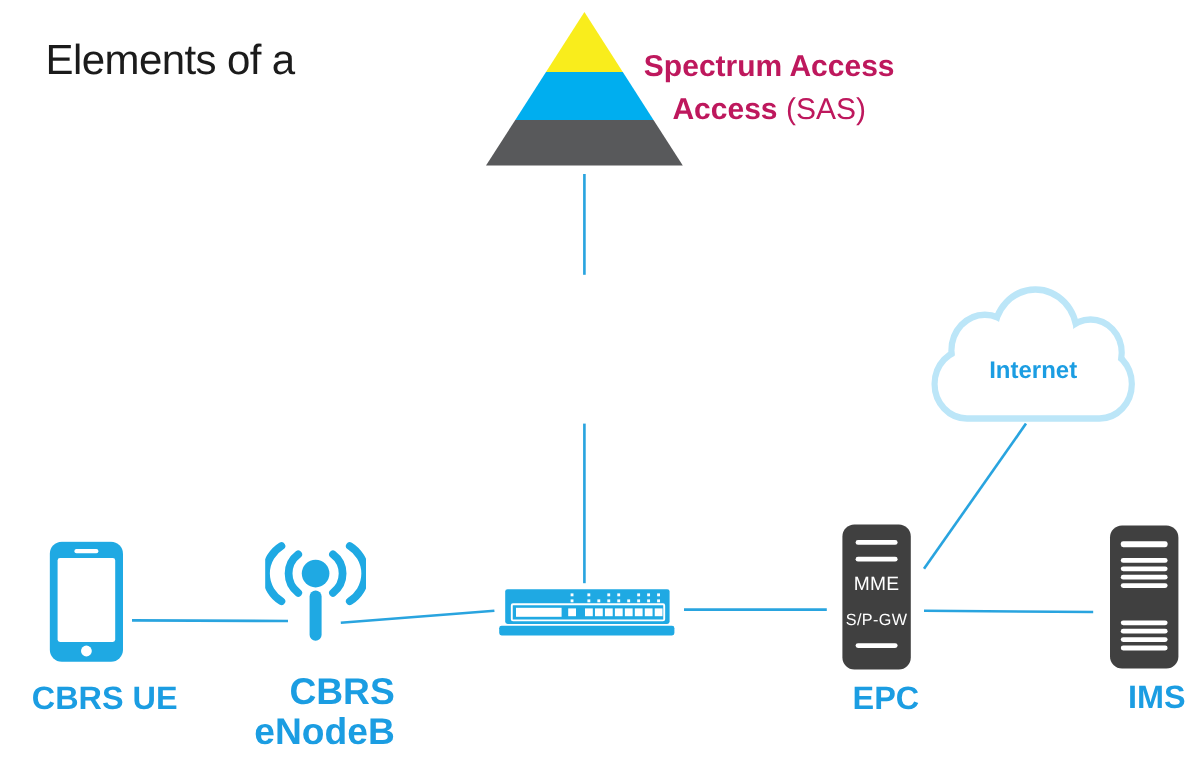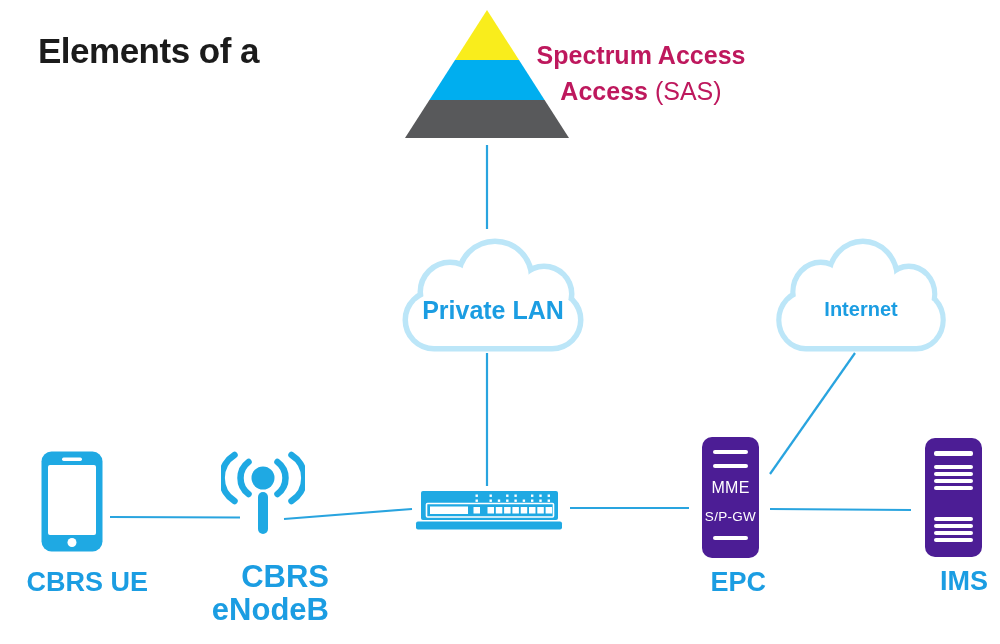--- a/index.html
+++ b/index.html
@@ -3,21 +3,21 @@
 <meta charset="utf-8">
 <style>
   html,body{margin:0;padding:0;background:#fff;}
   .canvas{
     position:relative;width:1000px;height:644px;background:#ffffff;
     font-family:"Liberation Sans", sans-serif;overflow:hidden;
   }
   
   .title{
     position:absolute;left:38px;top:28px;
-    font-size:35px;font-weight:700;color:#1b1b1b;
+    font-size:35px;font-weight:400;color:#1b1b1b;
     line-height:46px;letter-spacing:-0.5px;
   }
   
   .connectors{position:absolute;left:0;top:0;}
   .connectors line{stroke:#29a4df;stroke-width:2.2;}
   
   .pyramid{position:absolute;left:402px;top:8px;}
   
   .sas-label{
     position:absolute;left:520px;top:37px;width:242px;text-align:center;
@@ -33,21 +33,21 @@
   }
   .cloud-lan{left:398px;top:236px;width:190px;height:118px;}
   .cloud-lan .cloud-label{top:60px;font-size:25px;}
   .cloud-internet{left:772px;top:236px;width:178px;height:118px;}
   .cloud-internet .cloud-label{top:62px;font-size:20px;}
   
   .phone{position:absolute;left:41px;top:451px;}
   .antenna{position:absolute;left:221px;top:447px;}
   .switch{position:absolute;left:414px;top:489px;}
   
-  .tower{position:absolute;background:#4c1d95;border-radius:10px;width:57px;}
+  .tower{position:absolute;background:#404040;border-radius:10px;width:57px;}
   .tower-epc{left:702px;top:437px;height:121px;}
   .tower-ims{left:925px;top:438px;height:119px;}
   .tower .bar{position:absolute;left:11px;width:35px;height:4px;border-radius:2px;background:#fff;}
   .tower-ims .bar{left:9px;width:39px;}
   .tower .mod{
     position:absolute;left:0;width:100%;text-align:center;color:#ffffff;
     font-weight:500;letter-spacing:0.3px;
   }
   .epc-mod1{top:42px;font-size:16px;}
   .epc-mod2{top:72px;font-size:13.5px;}
@@ -83,37 +83,20 @@
     <polygon points="85,2 117,52 53,52" fill="#f9ed1c"></polygon>
     <polygon points="53,52 117,52 142.6,92 27.4,92" fill="#00aeef"></polygon>
     <polygon points="27.4,92 142.6,92 167,130 3,130" fill="#58595b"></polygon>
   </svg>
 
   <div class="sas-label">
     <div>Spectrum Access</div>
     <div><span>Access</span><span class="paren">(SAS)</span></div>
   </div>
 
-  <div class="cloud cloud-lan">
-    <svg width="190" height="118" viewBox="0 0 190 118">
-      <g fill="#ffffff" stroke="#bce6f8" stroke-width="11">
-        <rect x="10" y="58" width="170" height="52" rx="26"></rect>
-        <circle cx="52" cy="56" r="27"></circle>
-        <circle cx="97" cy="42" r="34"></circle>
-        <circle cx="146" cy="58" r="25"></circle>
-      </g>
-      <g fill="#ffffff">
-        <rect x="10" y="58" width="170" height="52" rx="26"></rect>
-        <circle cx="52" cy="56" r="27"></circle>
-        <circle cx="97" cy="42" r="34"></circle>
-        <circle cx="146" cy="58" r="25"></circle>
-      </g>
-    </svg>
-    <div class="cloud-label">Private LAN</div>
-  </div>
 
   <div class="cloud cloud-internet">
     <svg width="178" height="118" viewBox="0 0 190 118" preserveAspectRatio="none">
       <g fill="#ffffff" stroke="#bce6f8" stroke-width="11">
         <rect x="10" y="58" width="170" height="52" rx="26"></rect>
         <circle cx="52" cy="56" r="27"></circle>
         <circle cx="97" cy="42" r="34"></circle>
         <circle cx="146" cy="58" r="25"></circle>
       </g>
       <g fill="#ffffff">

